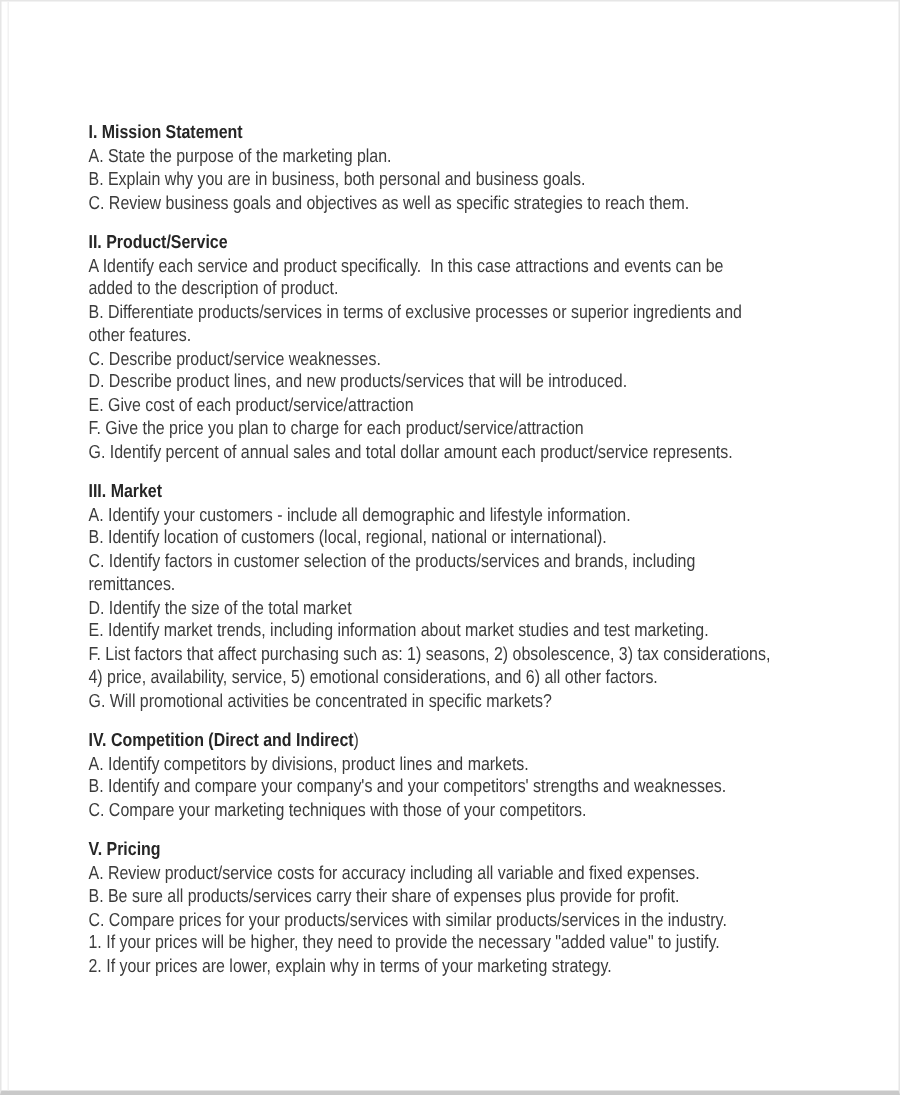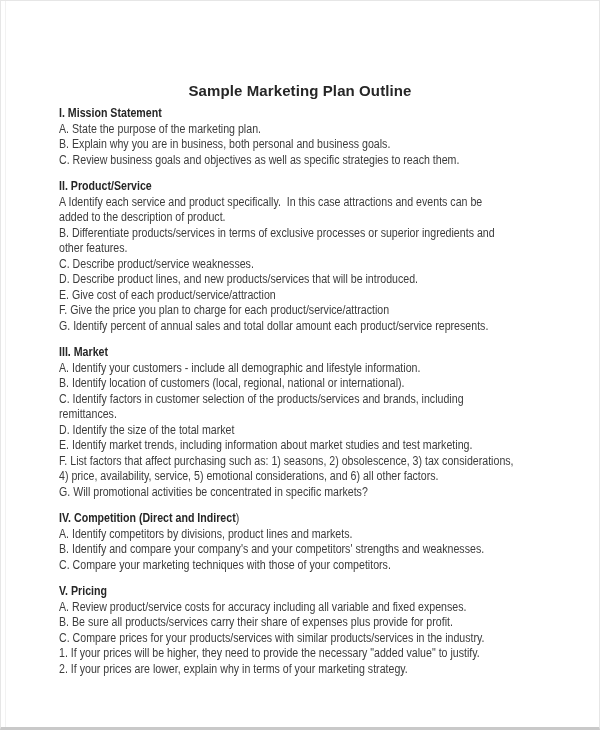--- a/index.html
+++ b/index.html
@@ -63,21 +63,20 @@
     font-size: 12.5px;
     line-height: 15.5px;
     color: #3c3c3c;
     white-space: pre;
   }
 </style>
 </head>
 <body>
 
 <div class="page" style="background: rgb(255, 255, 255); border-color: rgb(230, 230, 230) rgb(230, 230, 230) rgb(201, 201, 201);">
-  <h1 class="title" style="color: rgb(38, 38, 38);">Sample Marketing Plan Outline</h1>
   <div class="content" id="sections">
       <section class="doc-section">
         <div class="sec-heading" style="color: rgb(38, 38, 38);"><span>I. Mission Statement</span></div>
         <div class="doc-line" style="color: rgb(60, 60, 60);">A. State the purpose of the marketing plan.</div>
         <div class="doc-line" style="color: rgb(60, 60, 60);">B. Explain why you are in business, both personal and business goals.</div>
         <div class="doc-line" style="color: rgb(60, 60, 60);">C. Review business goals and objectives as well as specific strategies to reach them.</div>
       </section>
       <section class="doc-section">
         <div class="sec-heading" style="color: rgb(38, 38, 38);"><span>II. Product/Service</span></div>
         <div class="doc-line" style="color: rgb(60, 60, 60);">A Identify each service and product specifically.  In this case attractions and events can be</div>

